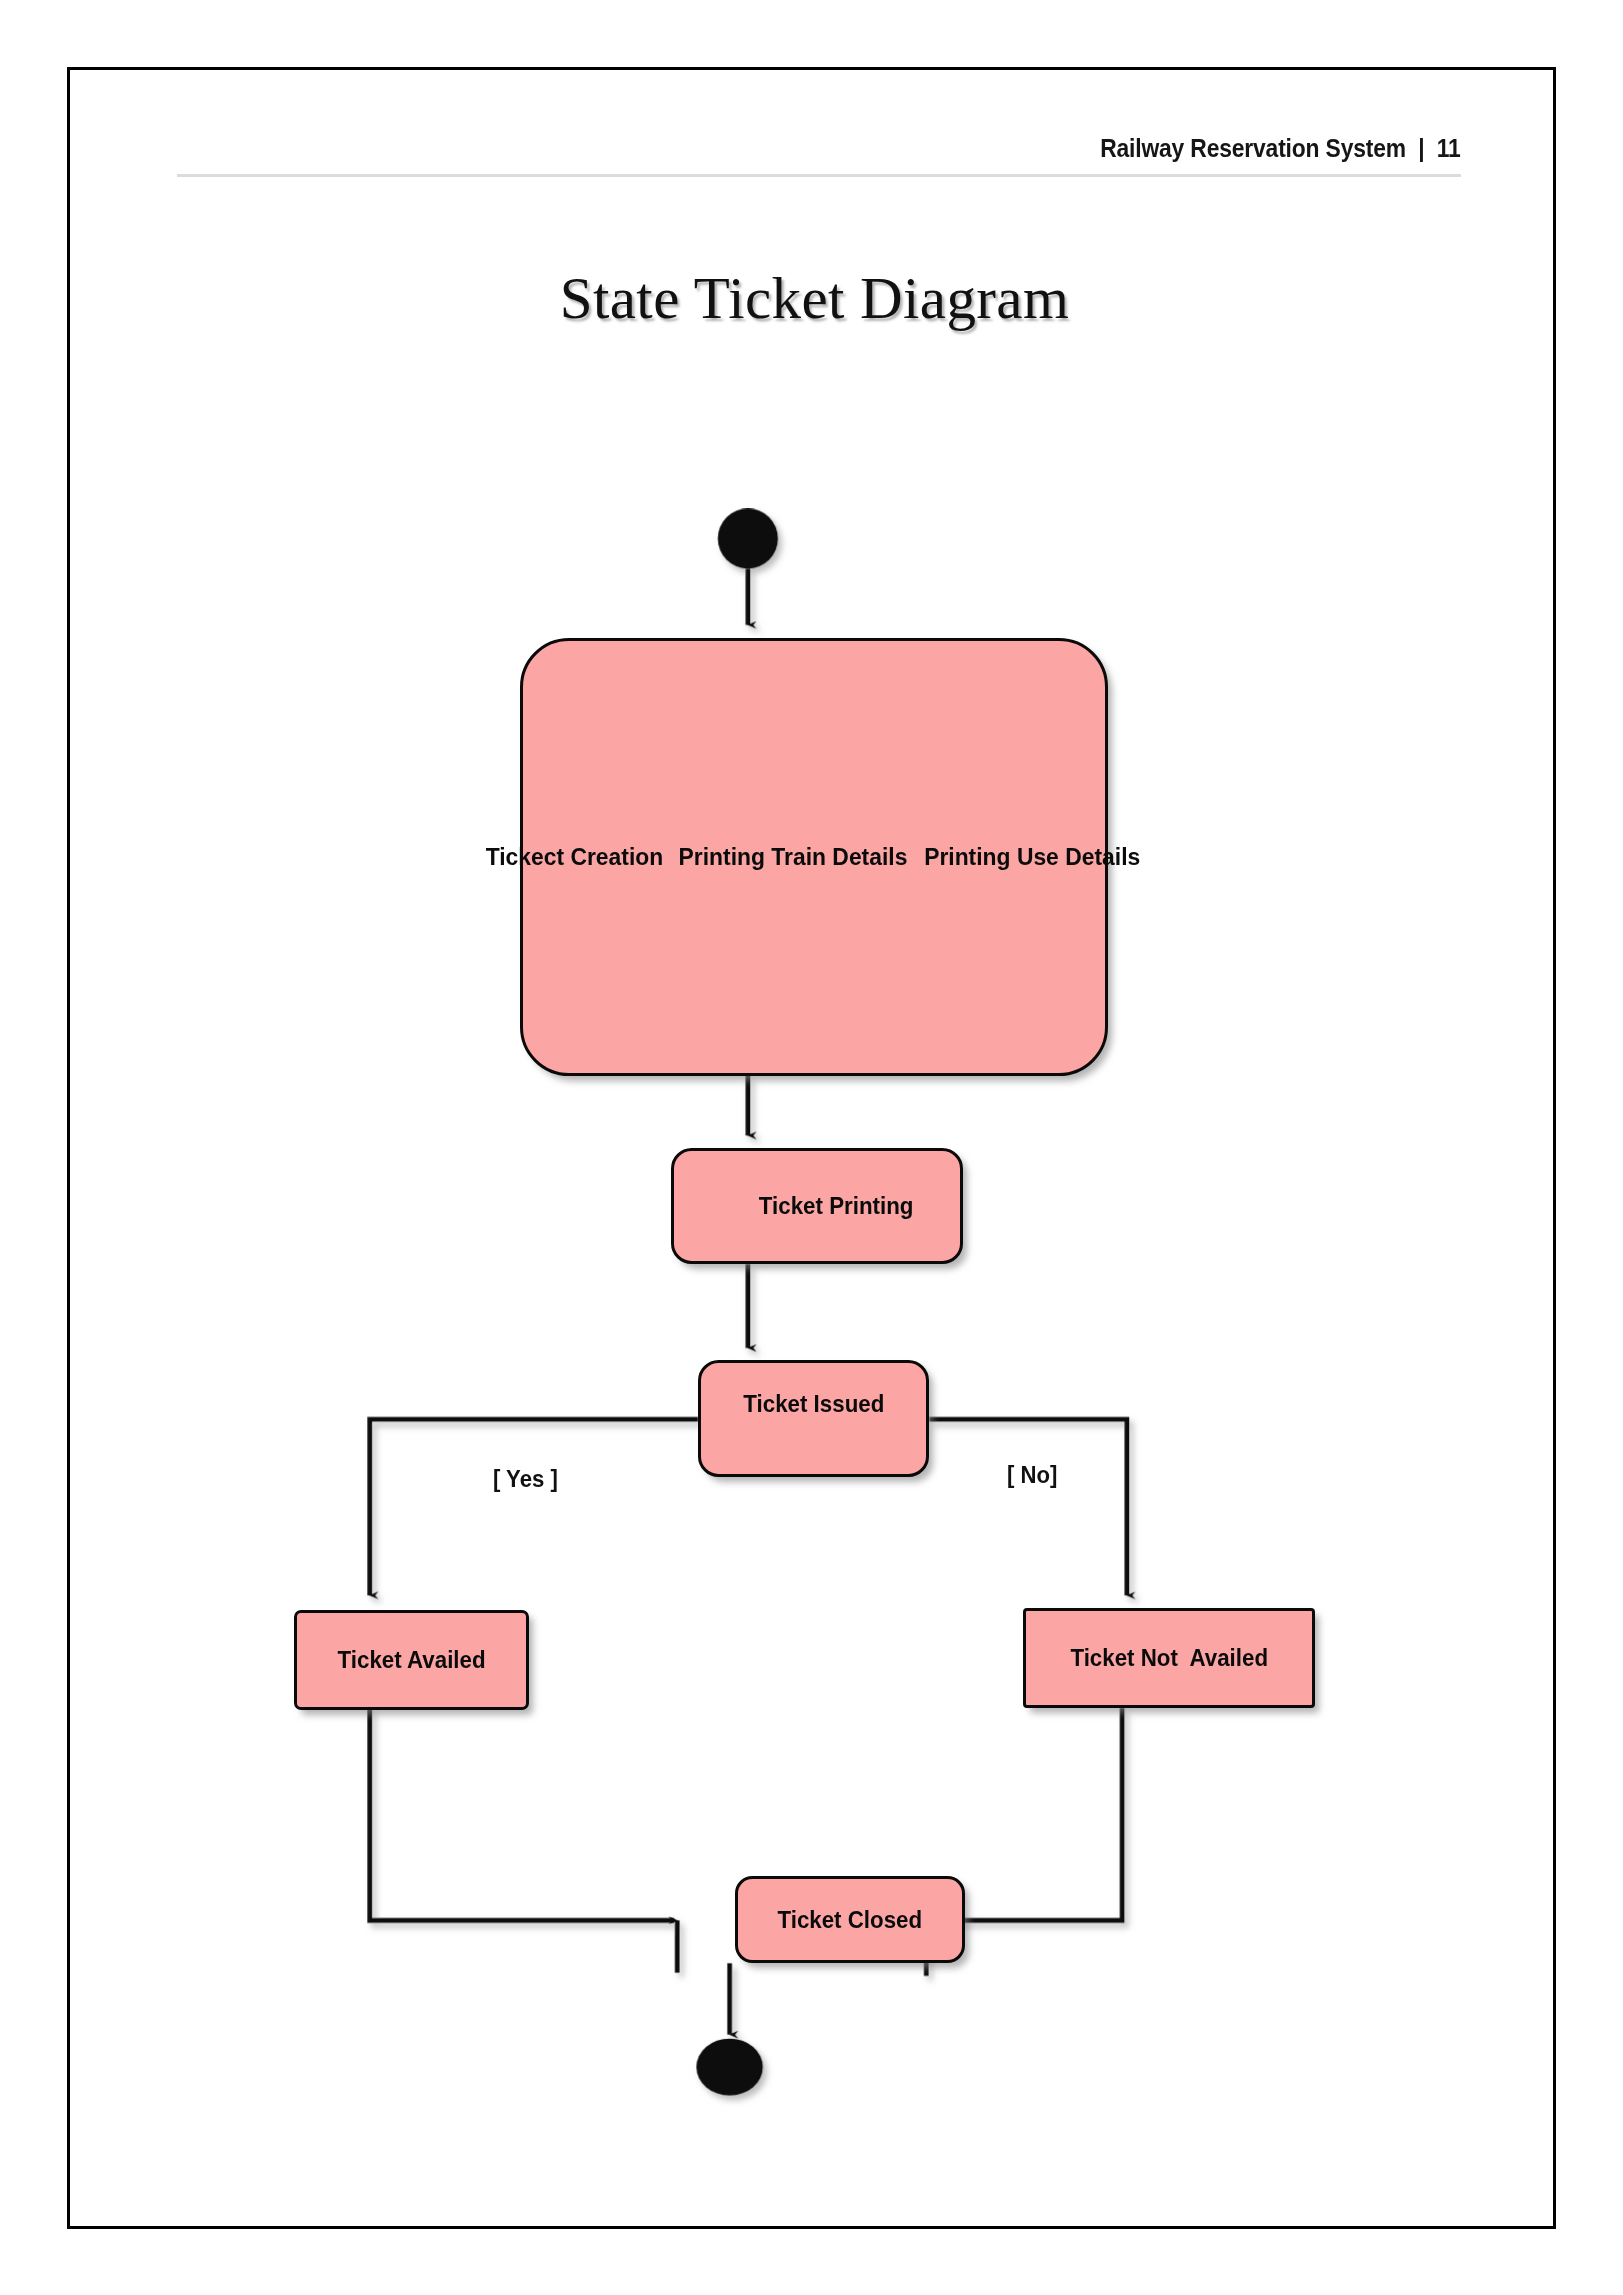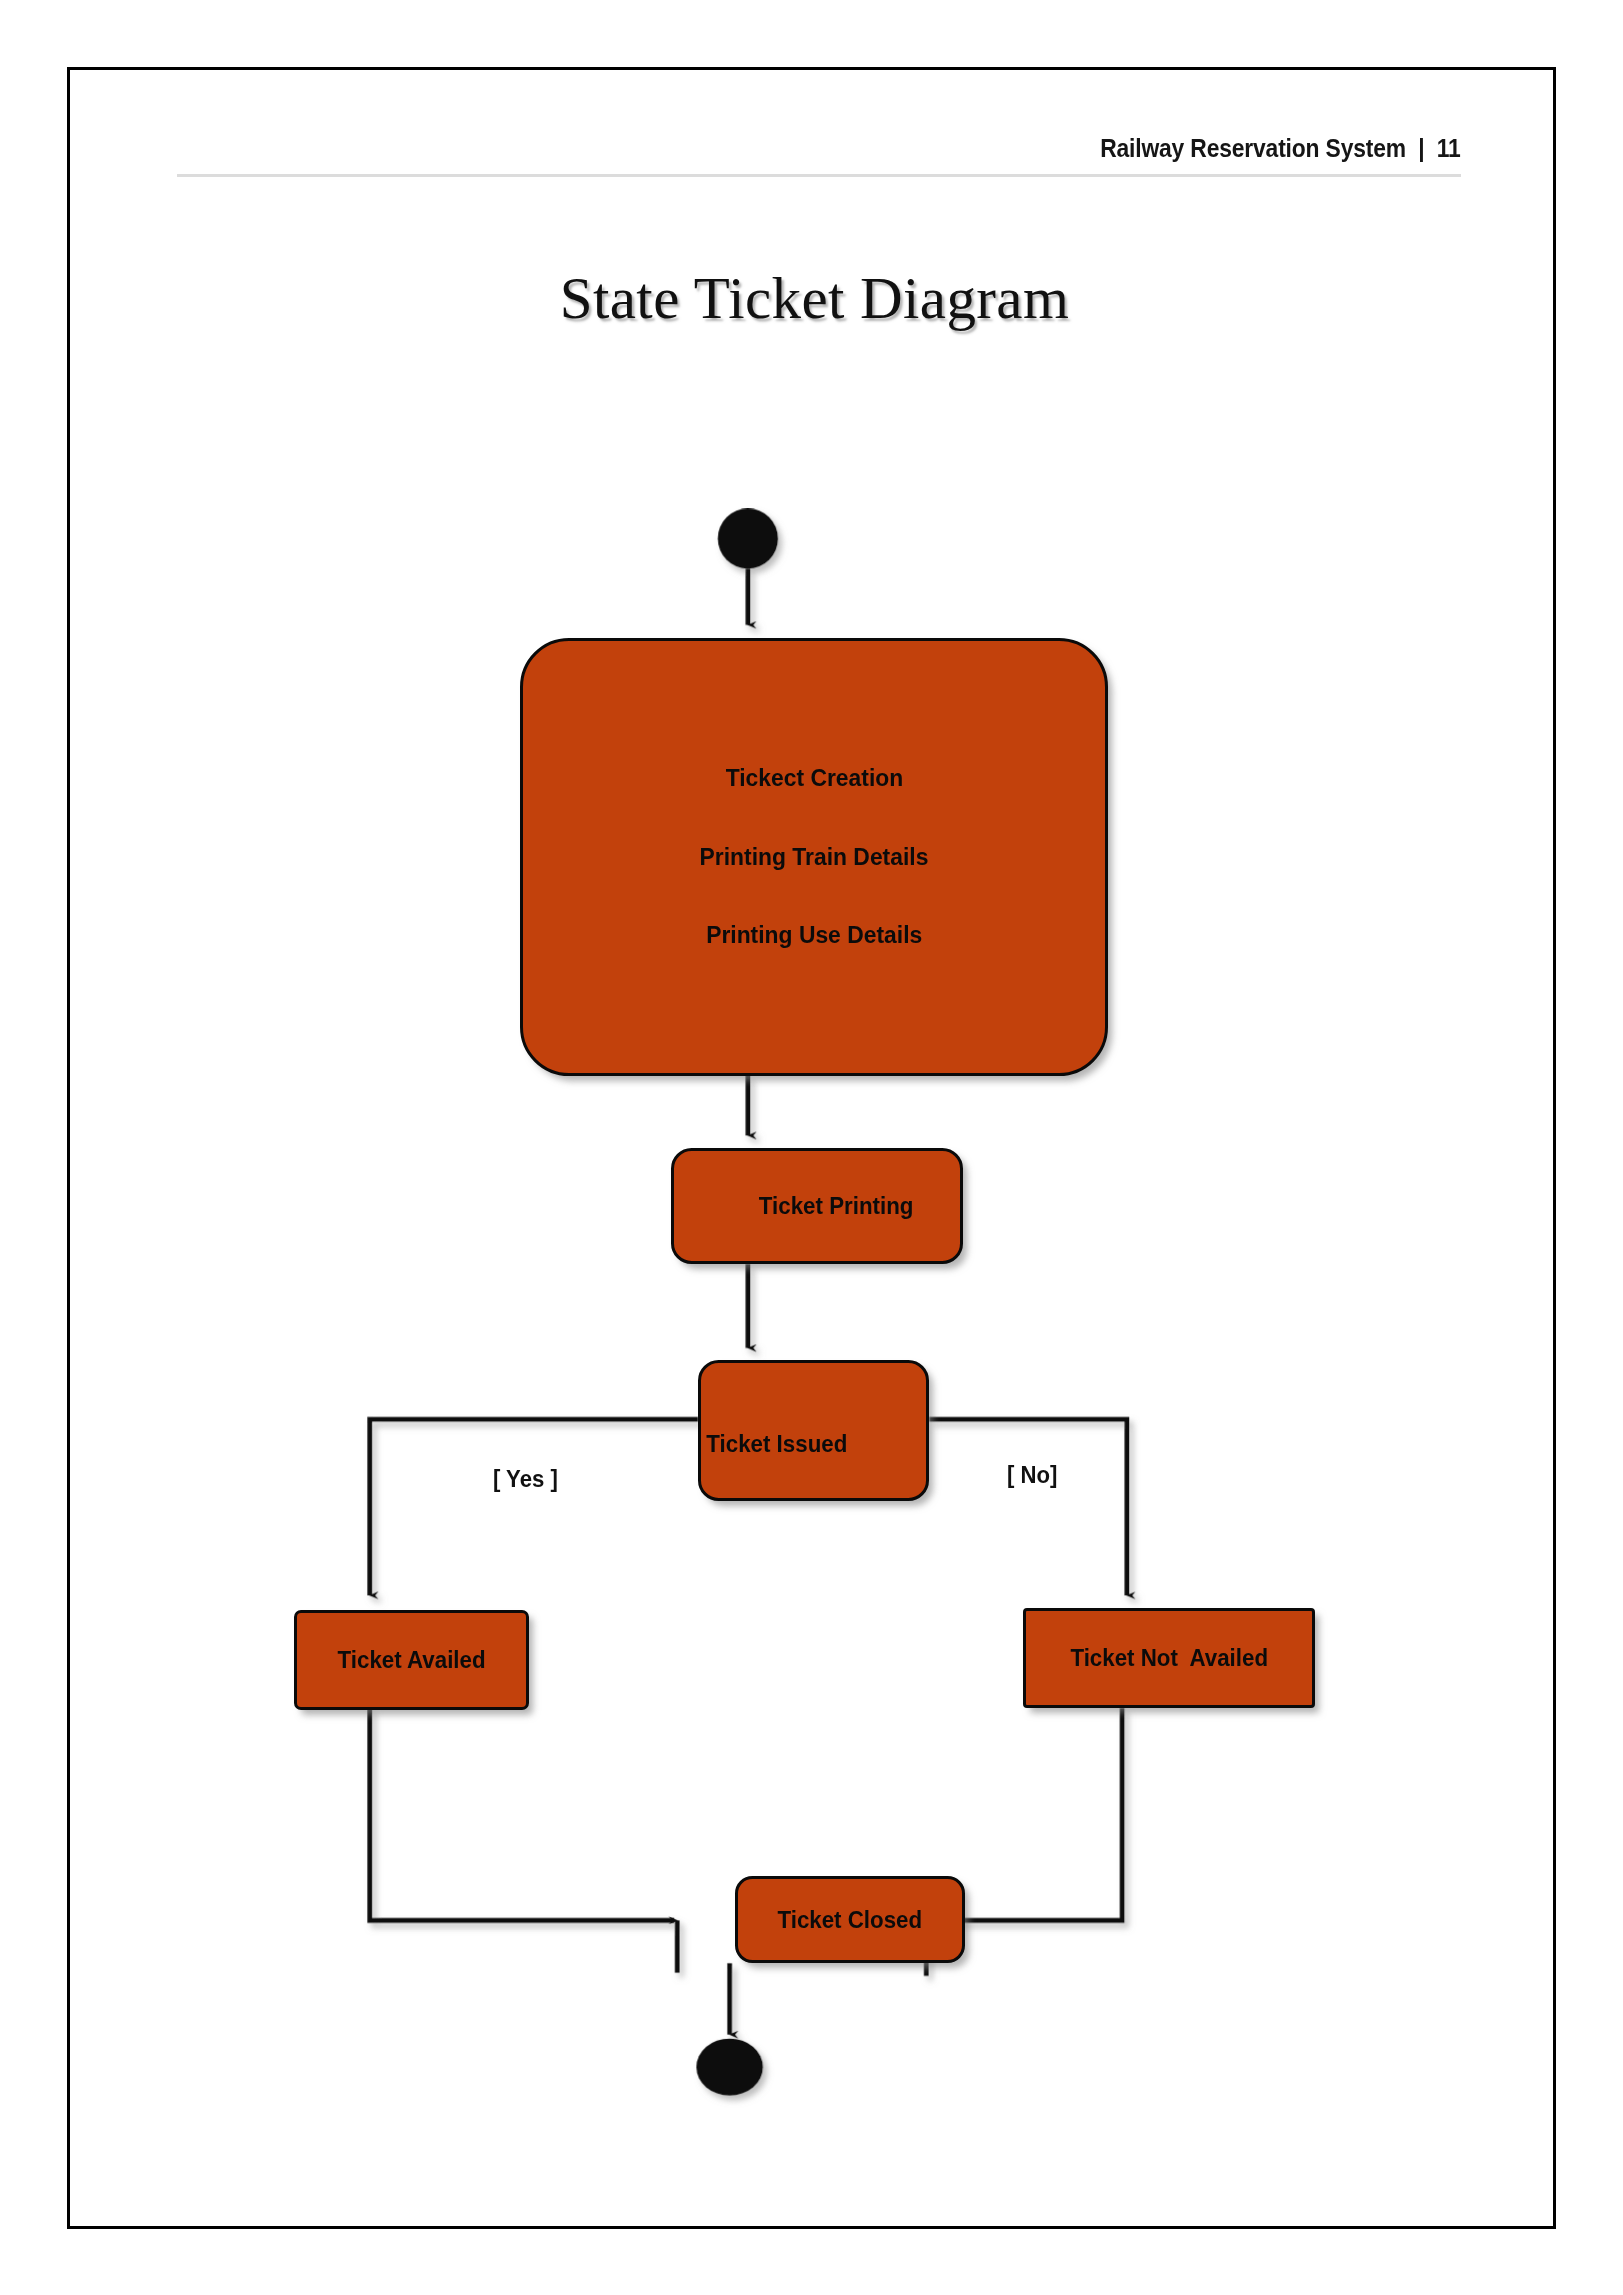--- a/index.html
+++ b/index.html
@@ -87,27 +87,27 @@
     top: 0;
     width: 1489px;
     height: 2162px;
     overflow: visible;
   }
 
   
   .node {
     position: absolute;
     box-sizing: border-box;
-    background: #c2410c;
+    background: #fca5a5;
     border: 3.2px solid #0a0a0a;
     box-shadow: 5.5px 6.3px 7.1px -1.6px rgba(130,130,130,0.60);
     display: flex;
     align-items: center;
     justify-content: center;
-    flex-direction: column;
+    flex-direction: row;
   }
   .node .label {
     font-family: "Liberation Sans", sans-serif;
     font-weight: bold;
     font-size: 24px;
     color: #0b0b0b;
     white-space: pre;
     text-align: center;
     transform: scaleX(0.93);
   }
@@ -135,21 +135,21 @@
     width: 292px;
     height: 116px;
     border-radius: 20.6px;
     padding-left: 38px;
   }
 
   #node-issued {
     left: 628px;
     top: 1290px;
     width: 231px;
-    height: 141px;
+    height: 117px;
     border-radius: 20.6px;
     align-items: flex-start;
     padding-top: 27px;
   }
 
   #node-availed {
     left: 224px;
     top: 1540px;
     width: 235px;
     height: 100px;

